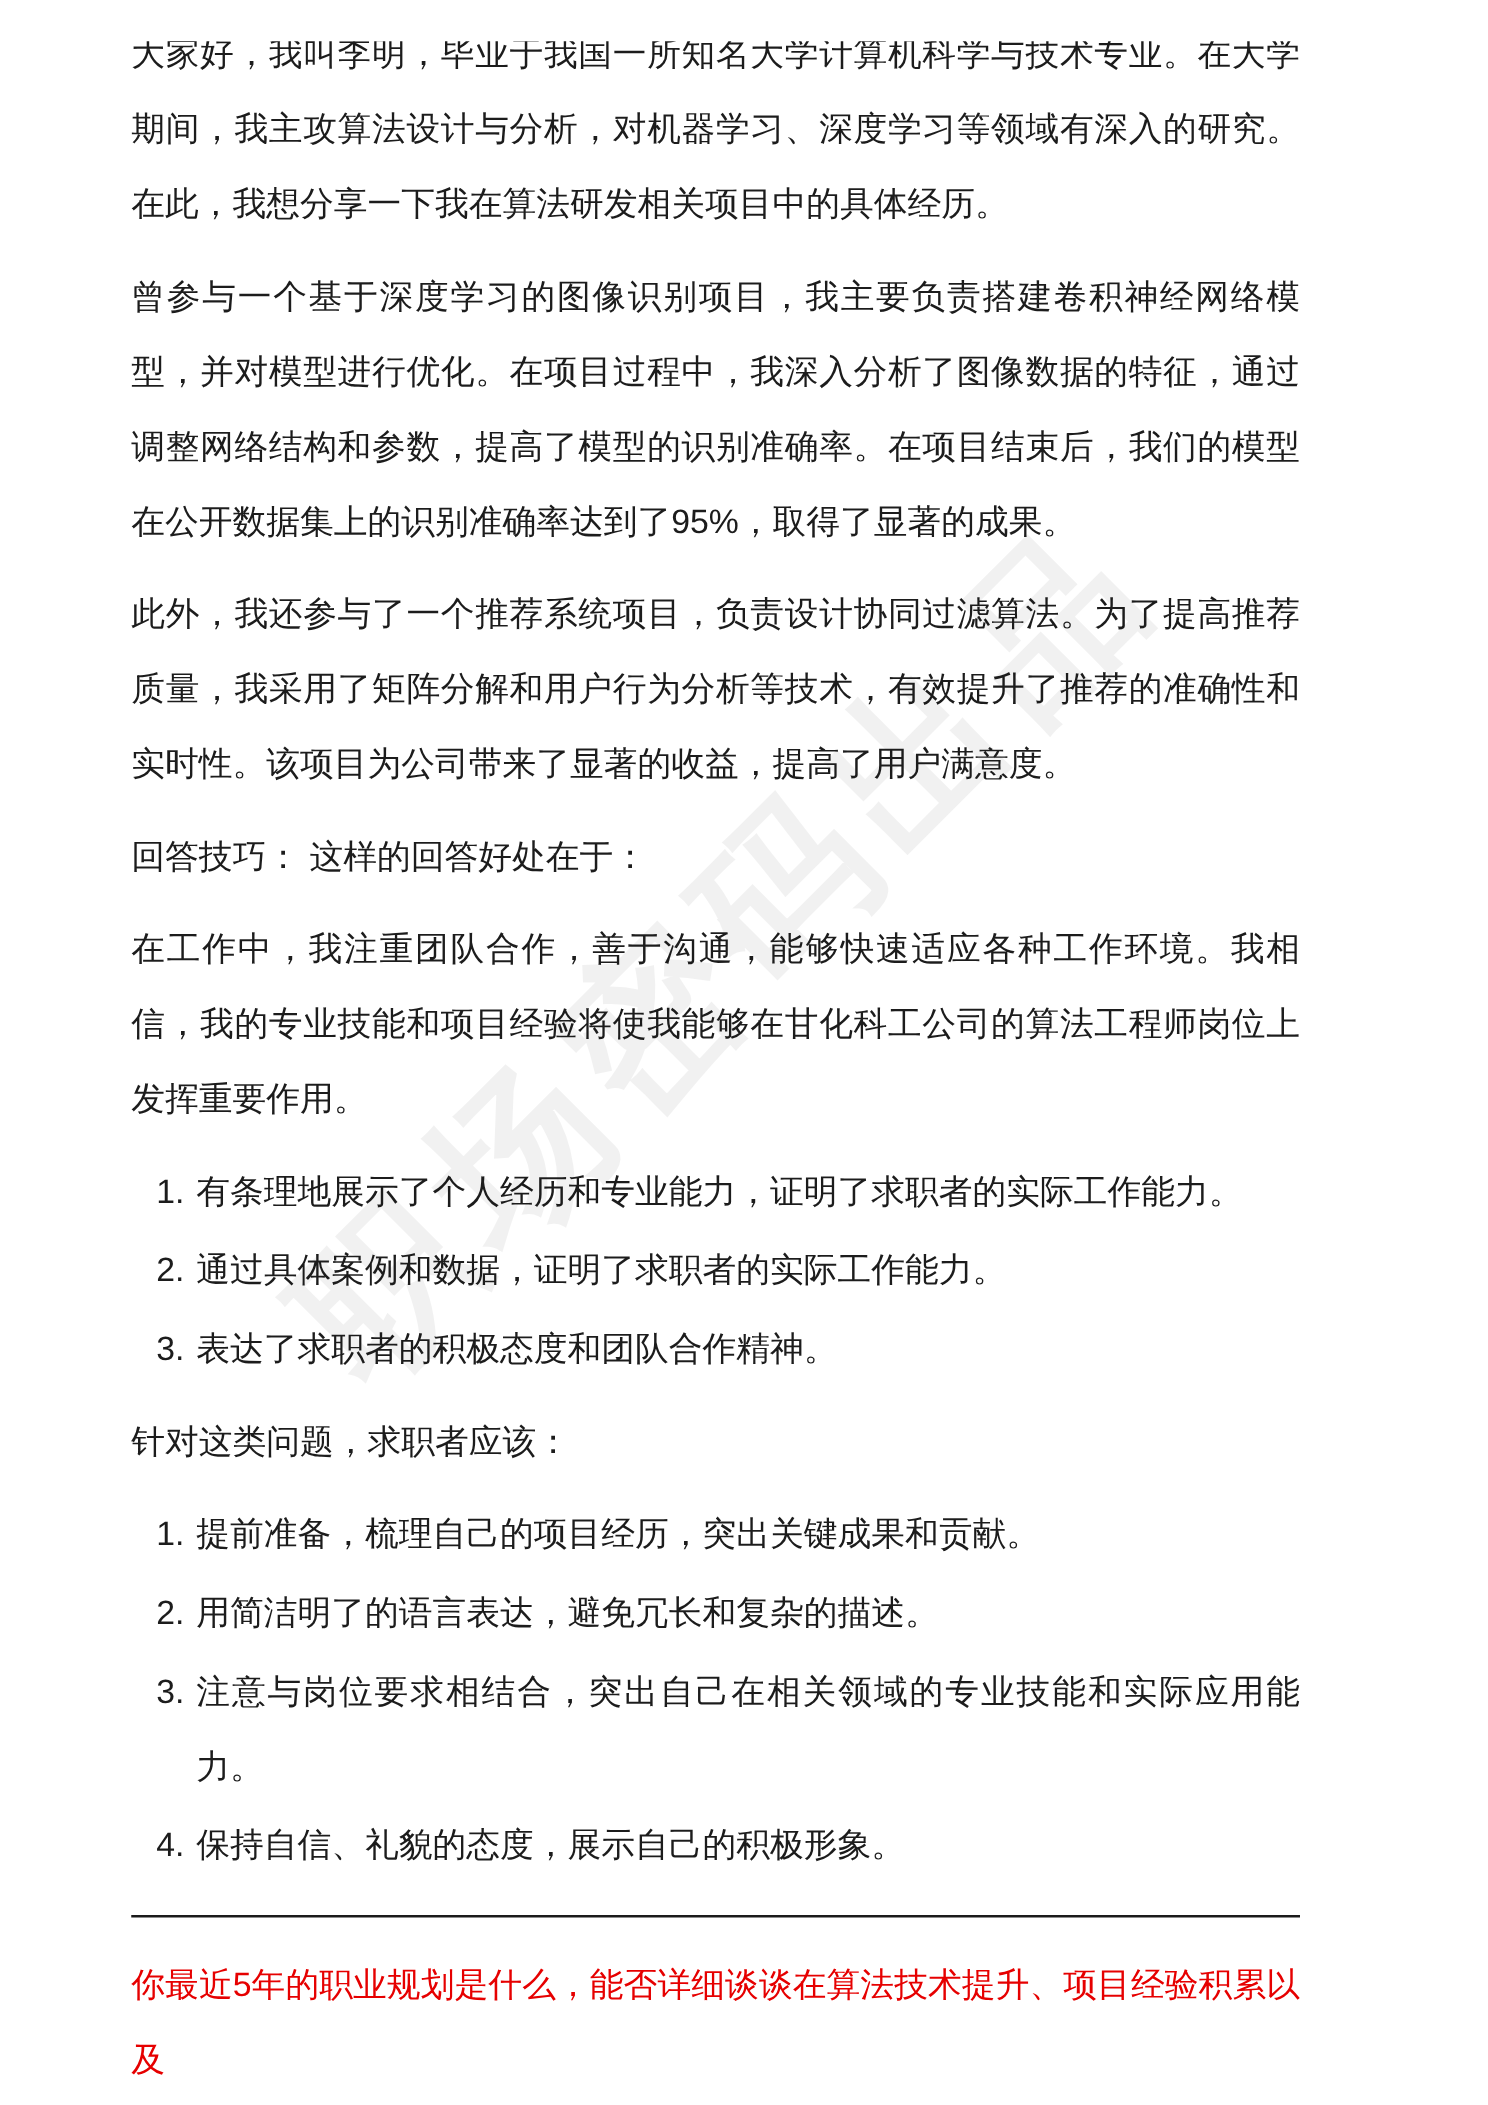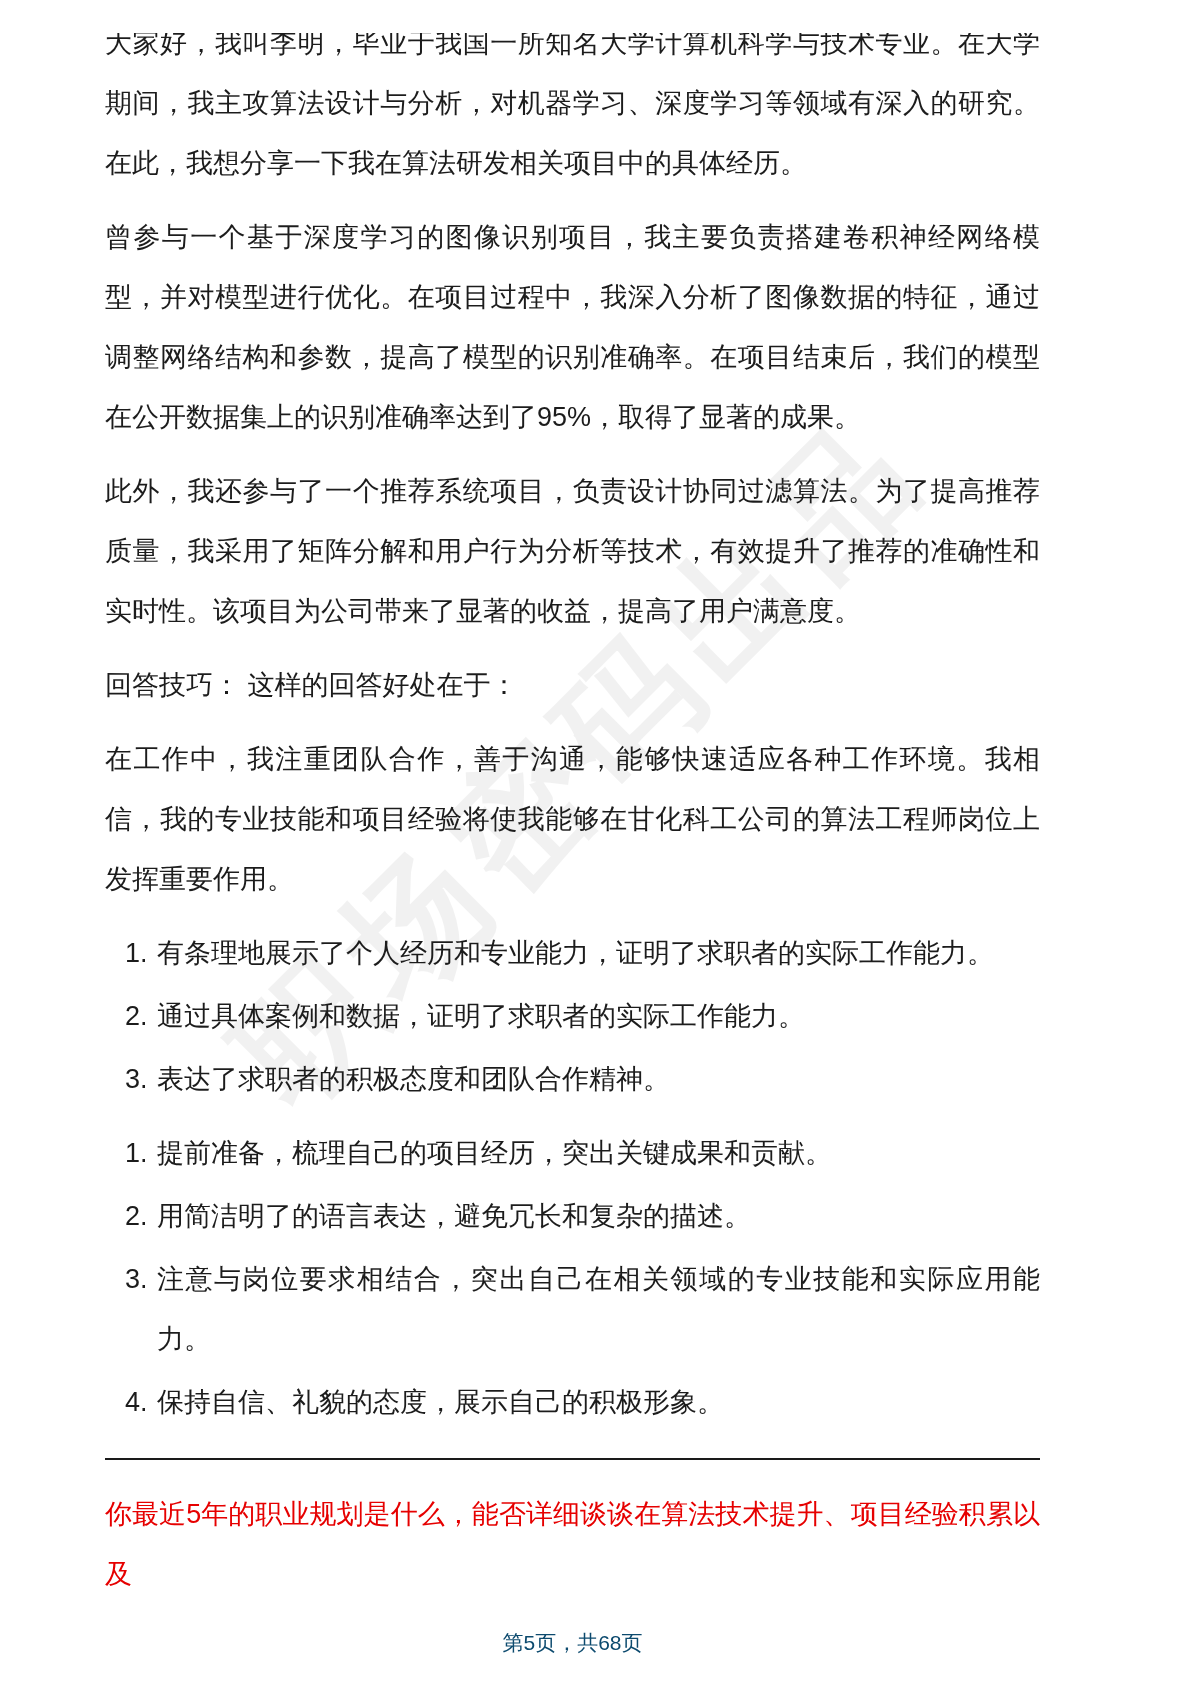--- a/index.html
+++ b/index.html
@@ -101,20 +101,21 @@
       <div class="li">
         <span class="li-num">2.</span>
         <span class="li-text">通过具体案例和数据，证明了求职者的实际工作能力。</span>
       </div>
       <div class="li">
         <span class="li-num">3.</span>
         <span class="li-text">表达了求职者的积极态度和团队合作精神。</span>
       </div>
     </div>
 
+    <p class="para">针对这类问题，求职者应该：</p>
 
     <div class="list">
       <div class="li">
         <span class="li-num">1.</span>
         <span class="li-text">提前准备，梳理自己的项目经历，突出关键成果和贡献。</span>
       </div>
       <div class="li">
         <span class="li-num">2.</span>
         <span class="li-text">用简洁明了的语言表达，避免冗长和复杂的描述。</span>
       </div>

